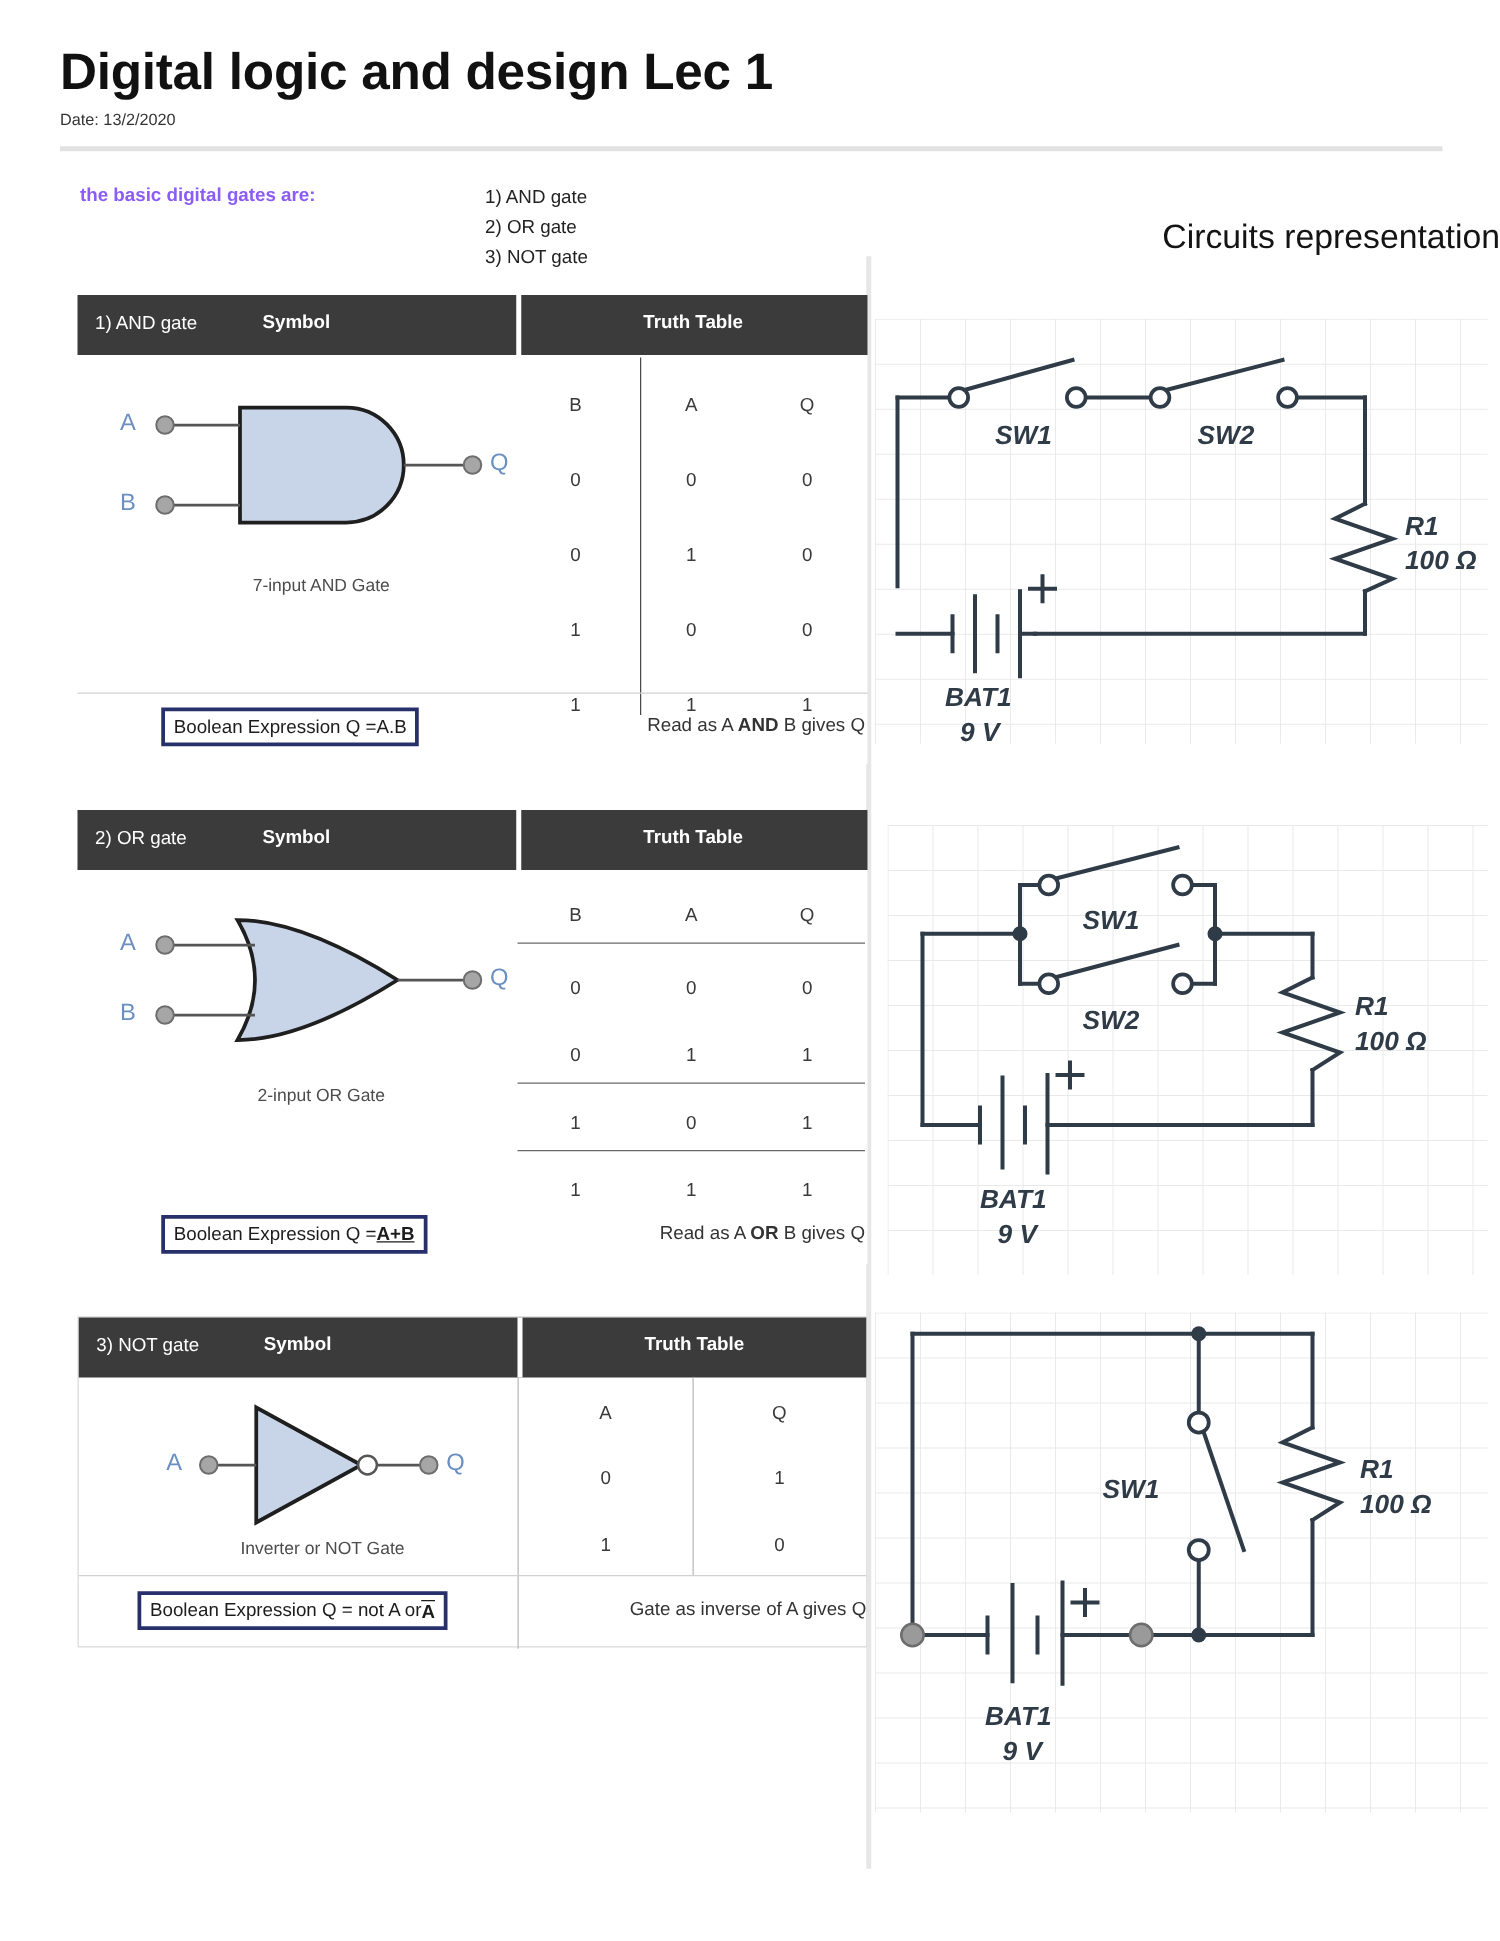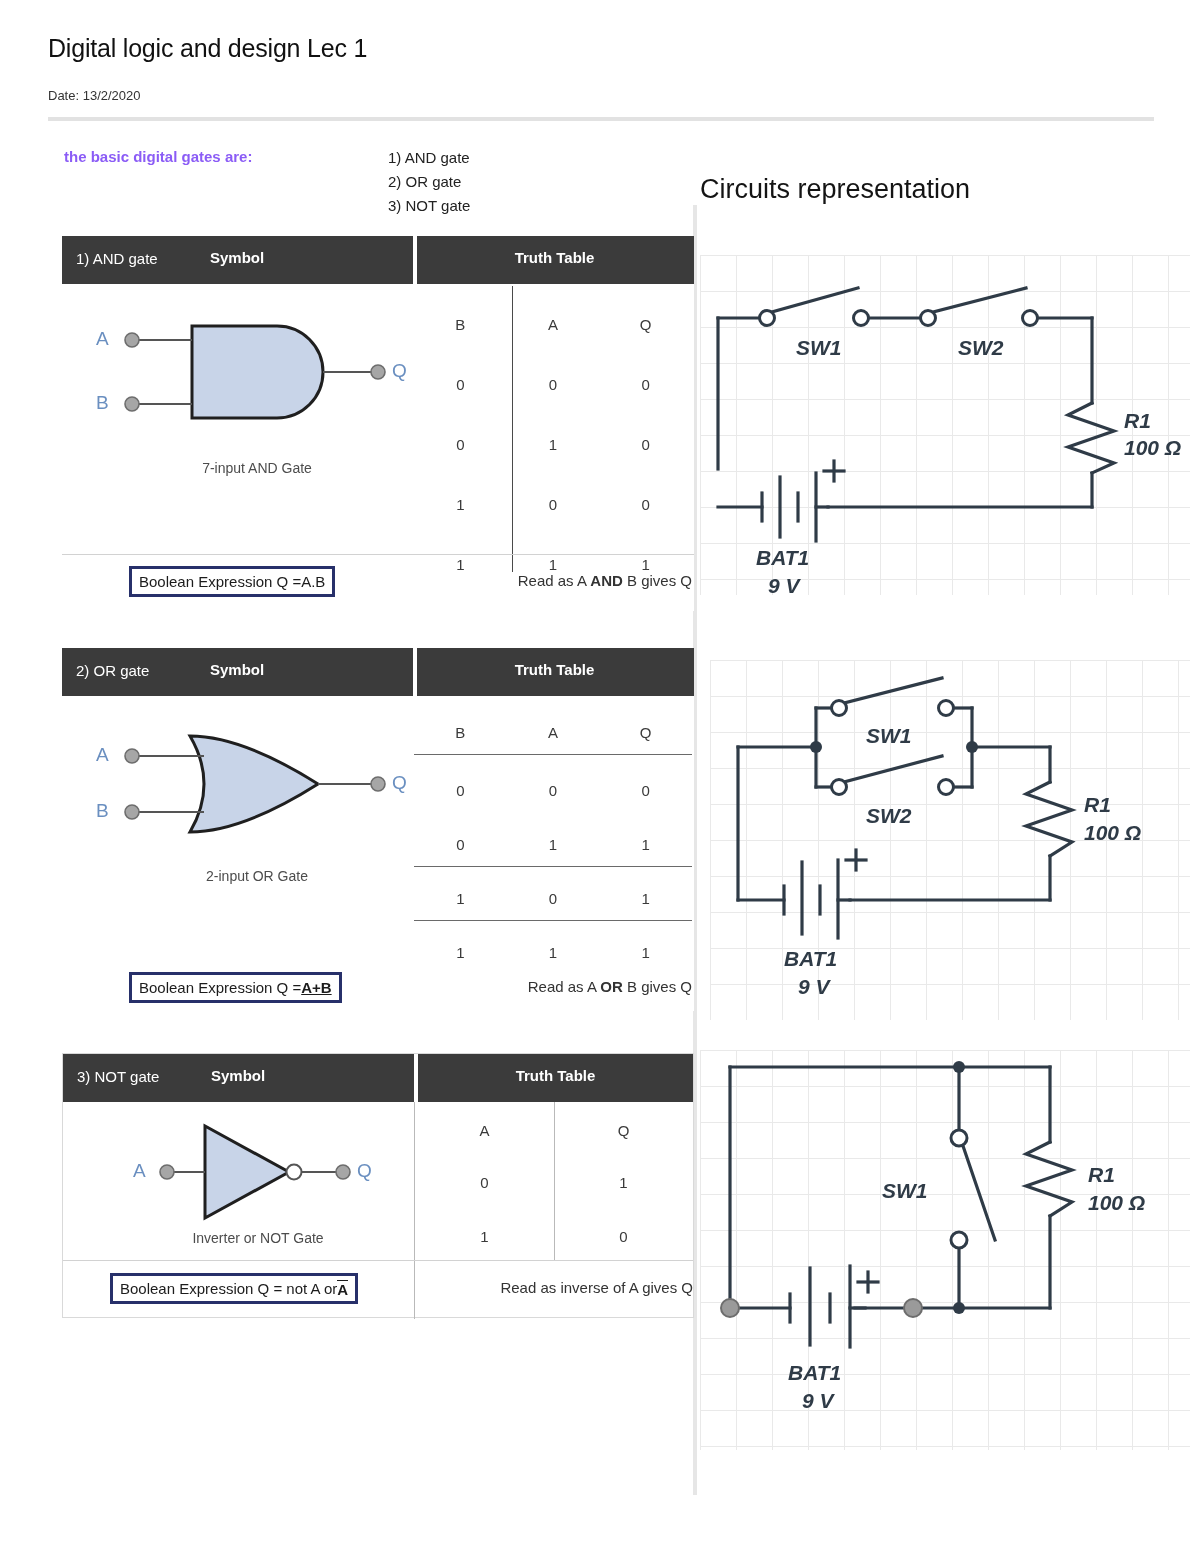--- a/index.html
+++ b/index.html
@@ -8,21 +8,21 @@
     width:1200px; height:1553px; position:relative;
     background:#ffffff;
     font-family:"Liberation Sans", sans-serif;
     color:#1c1c1c;
     overflow:hidden;
   }
 
   
   #doc-title {
     position:absolute; left:48px; top:34px;
-    font-size:25px; font-weight:normal; letter-spacing:-0.2px;
+    font-size:41px; font-weight:bold; letter-spacing:-0.2px;
     color:#111111;
   }
   #doc-date {
     position:absolute; left:48px; top:88px;
     font-size:13px; color:#333333;
   }
   #title-rule {
     position:absolute; left:48px; top:117px; width:1106px; height:4px;
     background:#e2e2e2;
   }
@@ -33,21 +33,21 @@
     font-size:15px; font-weight:bold; color:#8b5cf6;
   }
   #intro-list {
     position:absolute; left:388px; top:146px;
     font-size:15px; line-height:24px; color:#222222;
   }
 
   
   #circuits-heading {
     position:absolute; left:700px; top:174px; width:500px;
-    text-align:left; font-size:27px; color:#141414;
+    text-align:right; font-size:27px; color:#141414;
   }
 
   
   #column-divider {
     position:absolute; left:693px; top:205px; width:4px; height:1290px;
     background:#e6e6e6;
   }
 
   
   .gate-card { position:absolute; background:#ffffff; }
@@ -301,21 +301,21 @@
       <span class="tt-cell">1</span>
       <span class="tt-cell">0</span>
     </div>
   </div>
 
   <div class="bool-box" style="left:47px; top:219px; height:31px;">
     <span>Boolean Expression Q = not A or </span>
       <span class="ovl" style="font-weight:bold;">A</span>
   </div>
   <div class="read-as" style="left:352px; top:225px; width:278px;">
-    <span>Read as inverse of A gives Q</span>
+    <span>Gate as inverse of A gives Q</span>
   </div>
 </div>
 
 <div class="circuit-panel" style="left:700px; top:255px; width:490px; height:340px;">
   <svg width="490" height="340" viewBox="0 0 490 340">
     <g stroke="#2f3b47" stroke-width="3.2" fill="none" stroke-linecap="square">
 
       <line x1="18" y1="63" x2="18" y2="214"></line>
 
       <line x1="18" y1="63" x2="67" y2="63"></line>

